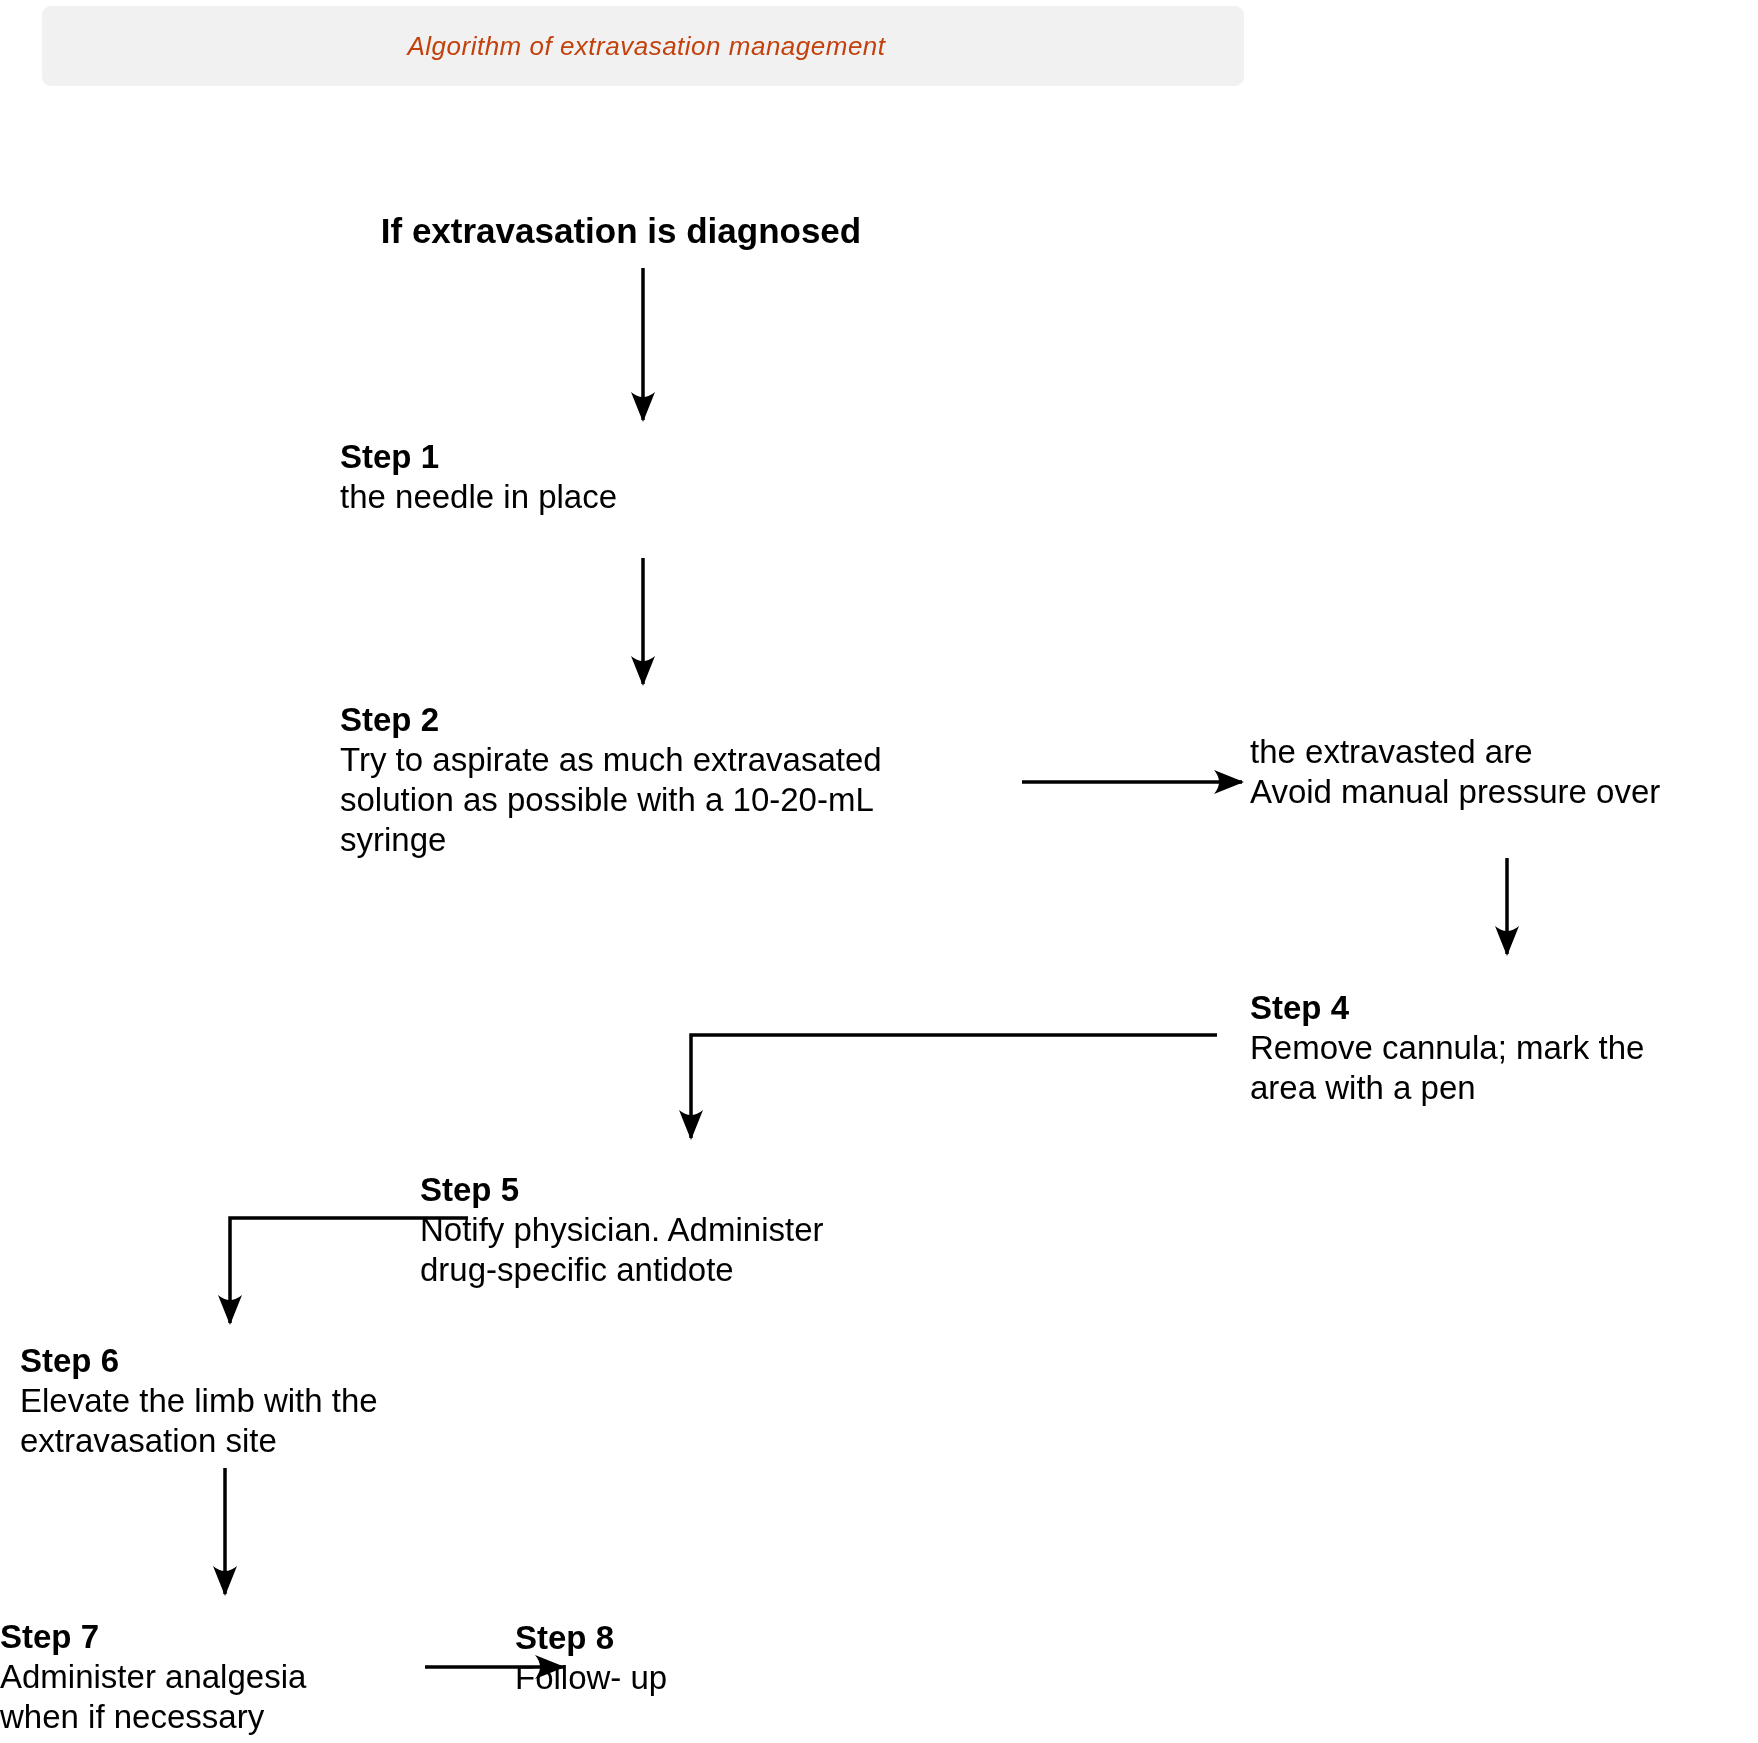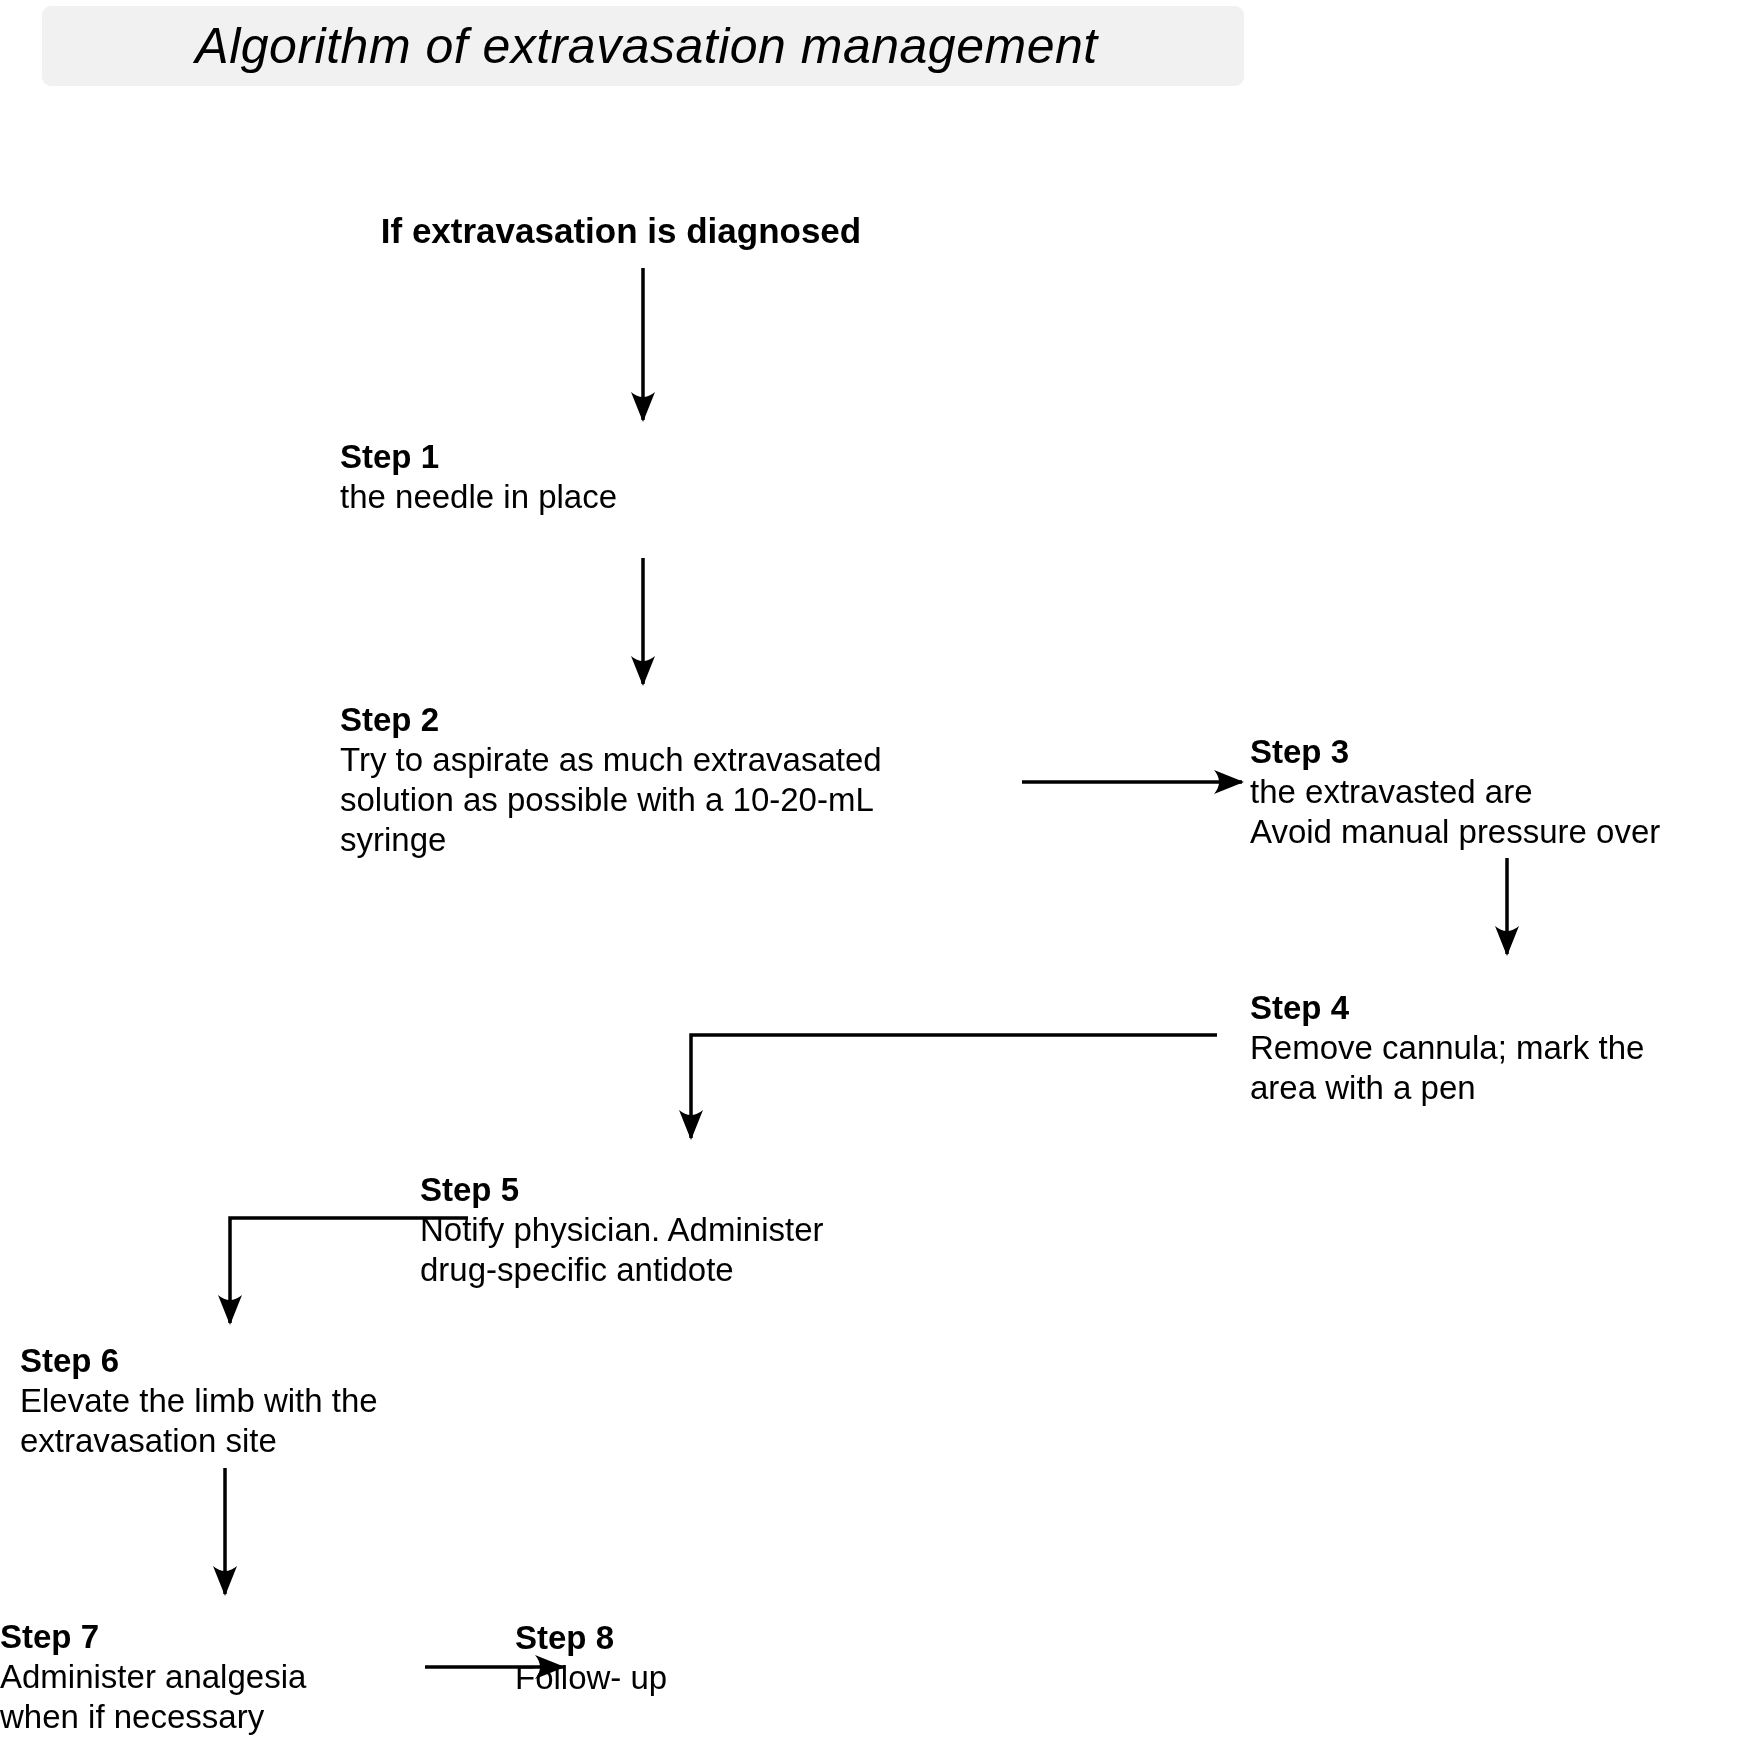--- a/index.html
+++ b/index.html
@@ -15,22 +15,22 @@
   .title-bar {
     position: absolute;
     left: 42px; top: 6px;
     width: 1202px; height: 80px;
     background: #f1f1f2;
     border-radius: 9px;
     display: flex; align-items: center; justify-content: center;
   }
   .title-text {
     font-style: italic;
-    font-size: 50px;
-    color: #000000;
+    font-size: 26px;
+    color: #c2410c;
     letter-spacing: 0.5px;
     margin-left: 7px;
   }
   .start-heading {
     position: absolute;
     left: 271px; top: 210px; width: 700px;
     text-align: center;
     font-weight: bold;
     font-size: 35px;
     line-height: 42px;
@@ -95,21 +95,20 @@
   </div>
 
   <div class="node n2">
     <div class="node-title">Step 2</div>
     <div class="node-line">Try to aspirate as much extravasated</div>
     <div class="node-line">solution as possible with a 10-20-mL</div>
     <div class="node-line">syringe</div>
   </div>
 
   <div class="node n3">
-    <div class="node-title">Step 3</div>
     <div class="node-line">the extravasted are</div>
     <div class="node-line">Avoid manual pressure over</div>
   </div>
 
   <div class="node n4">
     <div class="node-title">Step 4</div>
     <div class="node-line">Remove cannula; mark the</div>
     <div class="node-line">area with a pen</div>
   </div>
 

